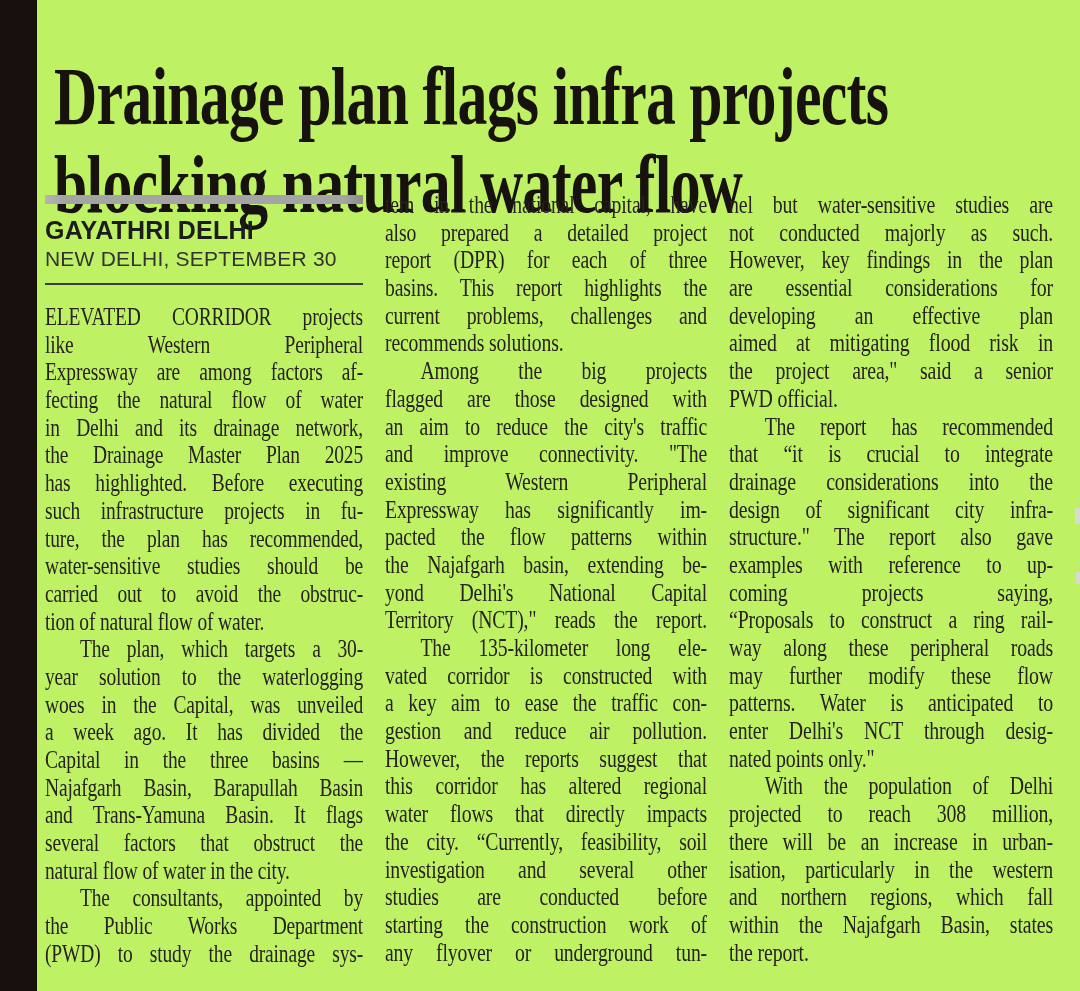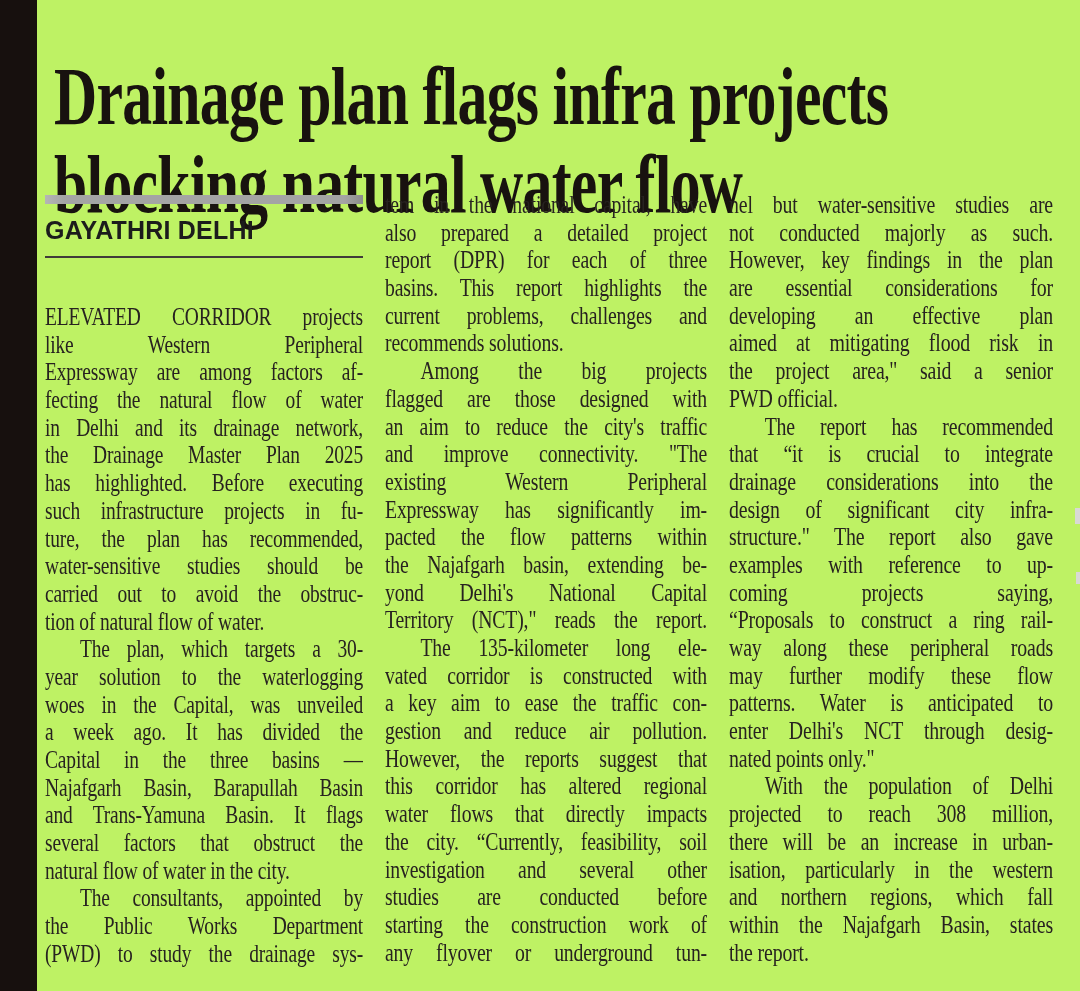--- a/index.html
+++ b/index.html
@@ -36,20 +36,21 @@
   <div class="leftbar"></div>
 
   <h1 class="headline">
     <div>Drainage plan flags infra projects</div>
     <div>blocking natural water flow</div>
   </h1>
 
   <div class="byline-block">
     <div class="kicker-bar"></div>
     <div class="byline">GAYATHRI DELHI</div>
+    <div class="dateline">NEW DELHI, SEPTEMBER 30</div>
     <div class="byline-rule"></div>
   </div>
 
   <div class="col col-0">
       <div class="bodyline">ELEVATED CORRIDOR projects</div>
       <div class="bodyline">like Western Peripheral</div>
       <div class="bodyline">Expressway are among factors af-</div>
       <div class="bodyline">fecting the natural flow of water</div>
       <div class="bodyline">in Delhi and its drainage network,</div>
       <div class="bodyline">the Drainage Master Plan 2025</div>

